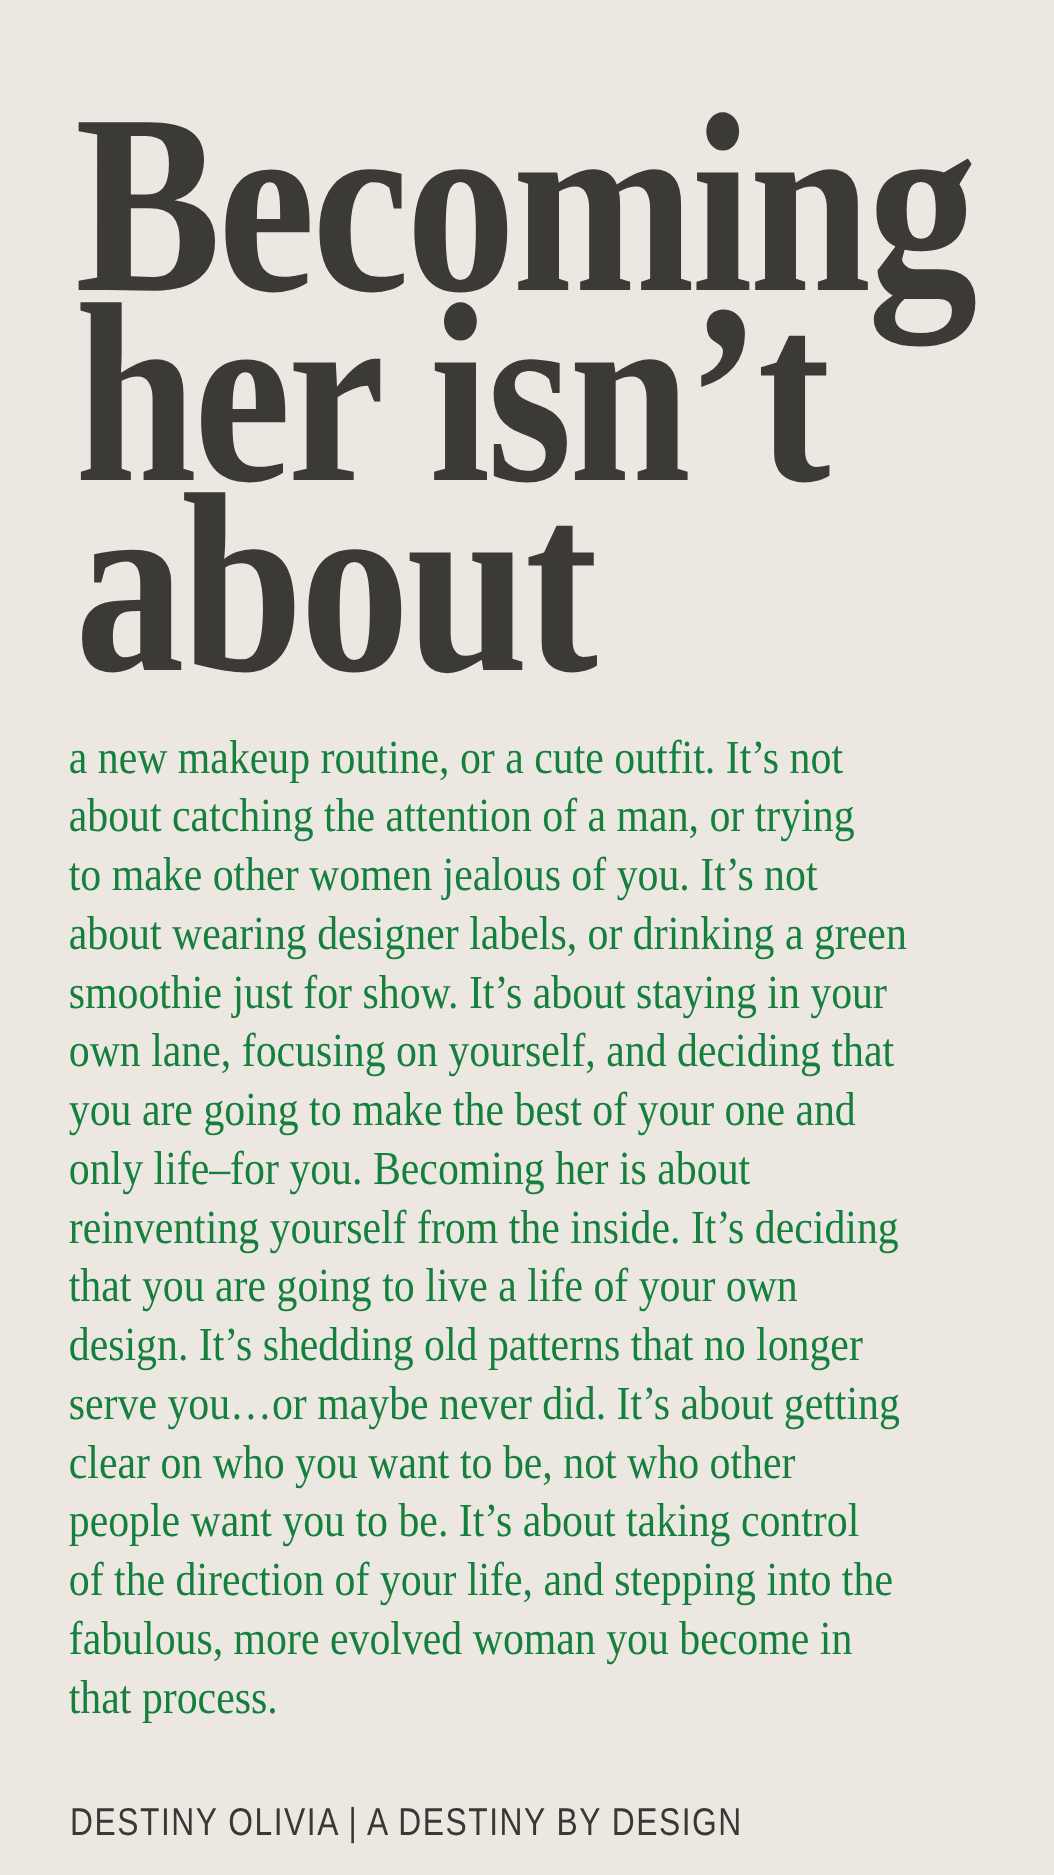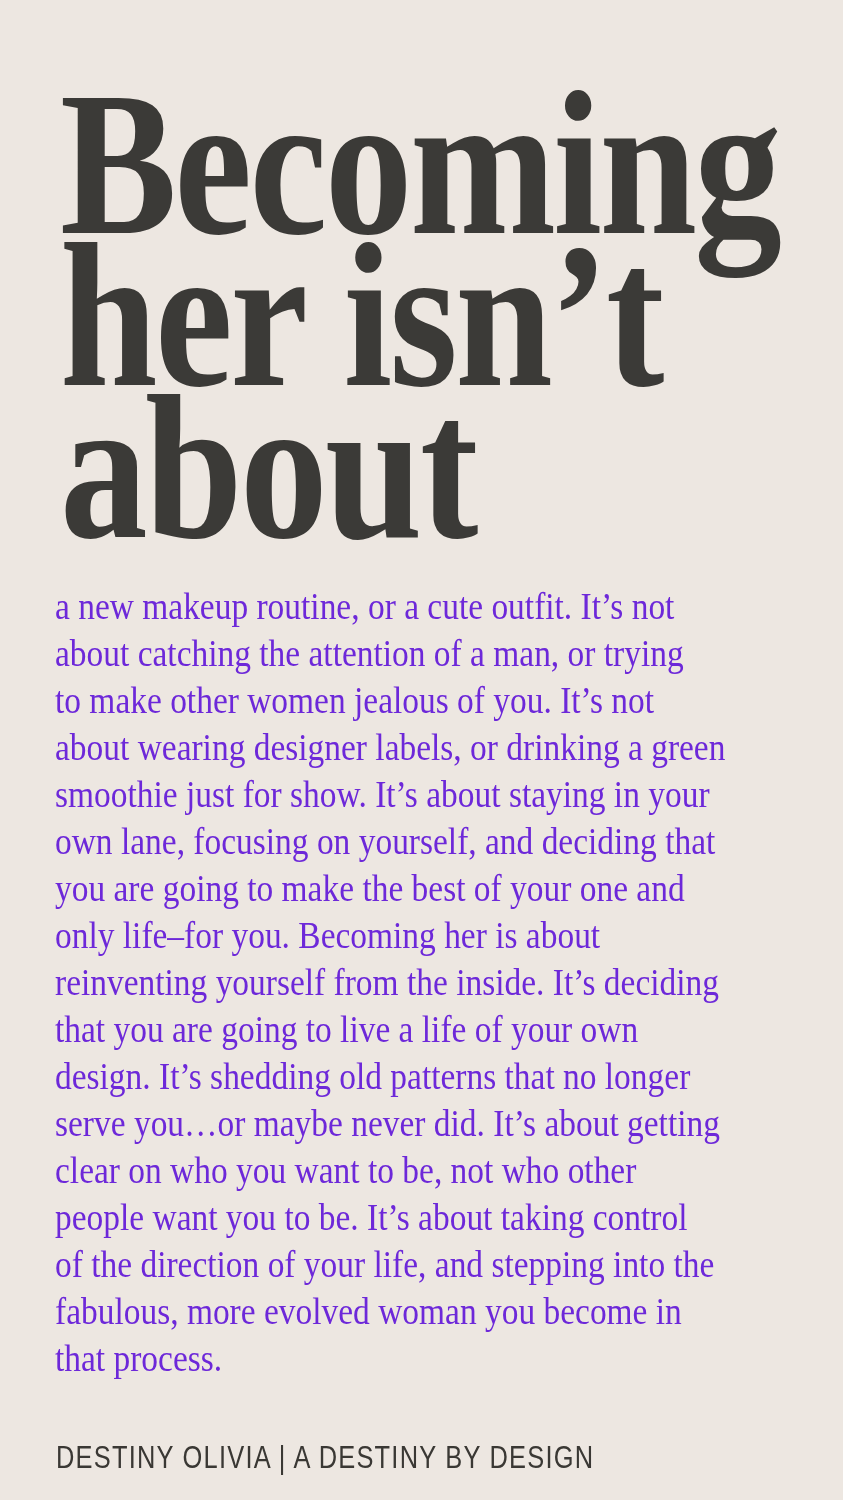--- a/index.html
+++ b/index.html
@@ -28,21 +28,21 @@
   }
   .heading .line {
     white-space: nowrap;
     transform: scaleX(0.855);
     transform-origin: left center;
   }
   .body-text {
     position: absolute;
     left: 55px;
     top: 583px;
-    color: #6d28d9;
+    color: #15803d;
     font-family: "Liberation Serif", serif;
     font-size: 38px;
     line-height: 47px;
   }
   .body-text .line {
     white-space: nowrap;
     transform: scaleX(0.88);
     transform-origin: left center;
   }
   .credit {

